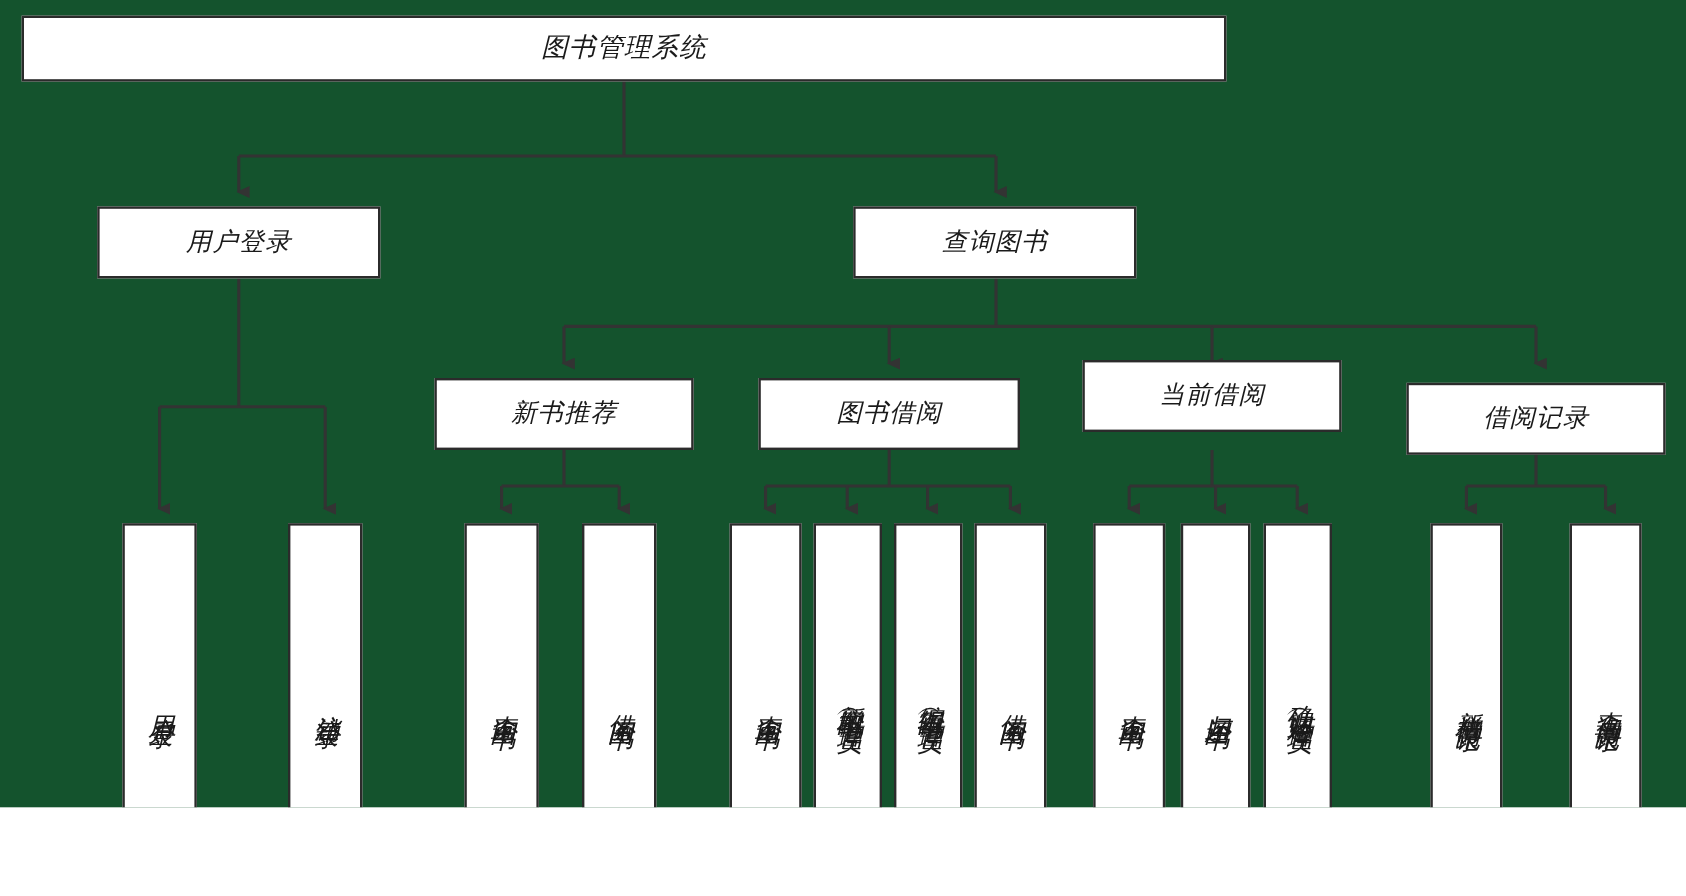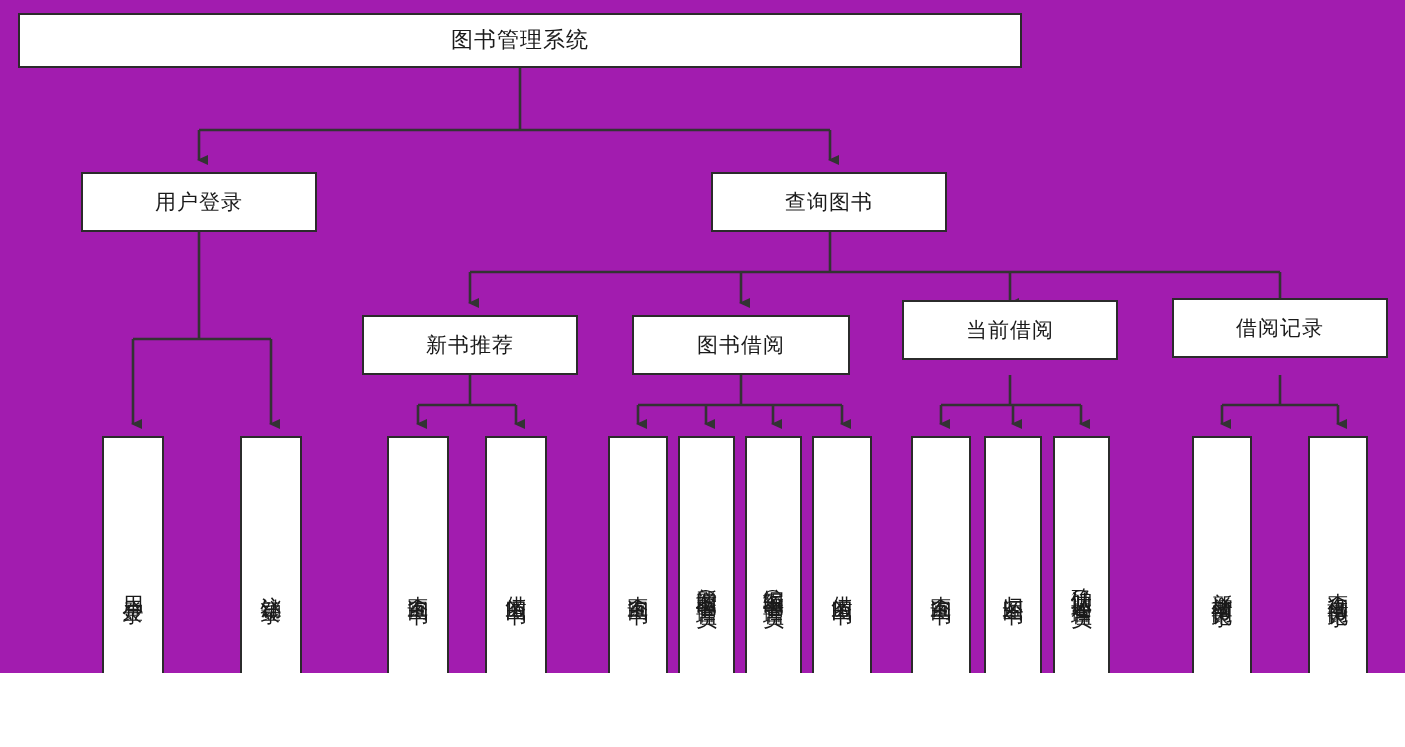--- a/index.html
+++ b/index.html
@@ -7,22 +7,23 @@
     padding: 0;
     background: #ffffff;
   }
   body {
     font-family: "Liberation Sans", "DejaVu Sans", sans-serif;
   }
   #canvas {
     position: relative;
     width: 1405px;
     height: 673px;
-    background: #a21caf;
+    background: #14532d;
     overflow: hidden;
+    font-style: italic;
   }
   svg#edges {
     position: absolute;
     left: 0;
     top: 0;
     width: 1405px;
     height: 747px;
     pointer-events: none;
   }
   .node {
@@ -130,21 +131,21 @@
       </div>
       <div class="node h" style="left: 362px; top: 315px; width: 216px; height: 60px;">
         <span>新书推荐</span>
       </div>
       <div class="node h" style="left: 632px; top: 315px; width: 218px; height: 60px;">
         <span>图书借阅</span>
       </div>
       <div class="node h" style="left: 902px; top: 300px; width: 216px; height: 60px;">
         <span>当前借阅</span>
       </div>
-      <div class="node h" style="left: 1172px; top: 298px; width: 216px; height: 60px;">
+      <div class="node h" style="left: 1172px; top: 319px; width: 216px; height: 60px;">
         <span>借阅记录</span>
       </div>
       <div class="node v" style="left: 102px; top: 436px; width: 62px; height: 297px;">
         <span class="vtext">用户登录</span>
       </div>
       <div class="node v" style="left: 240px; top: 436px; width: 62px; height: 297px;">
         <span class="vtext">注销登录</span>
       </div>
       <div class="node v" style="left: 387px; top: 436px; width: 62px; height: 297px;">
         <span class="vtext">查询图书</span>

